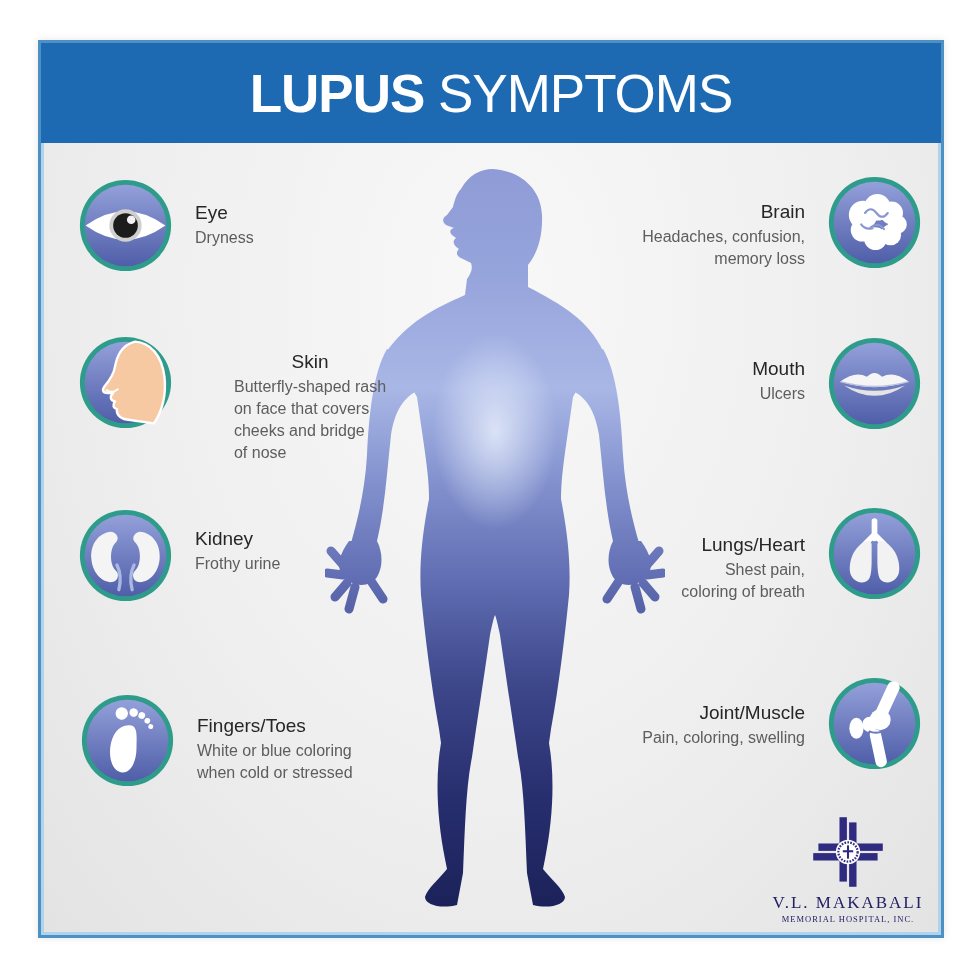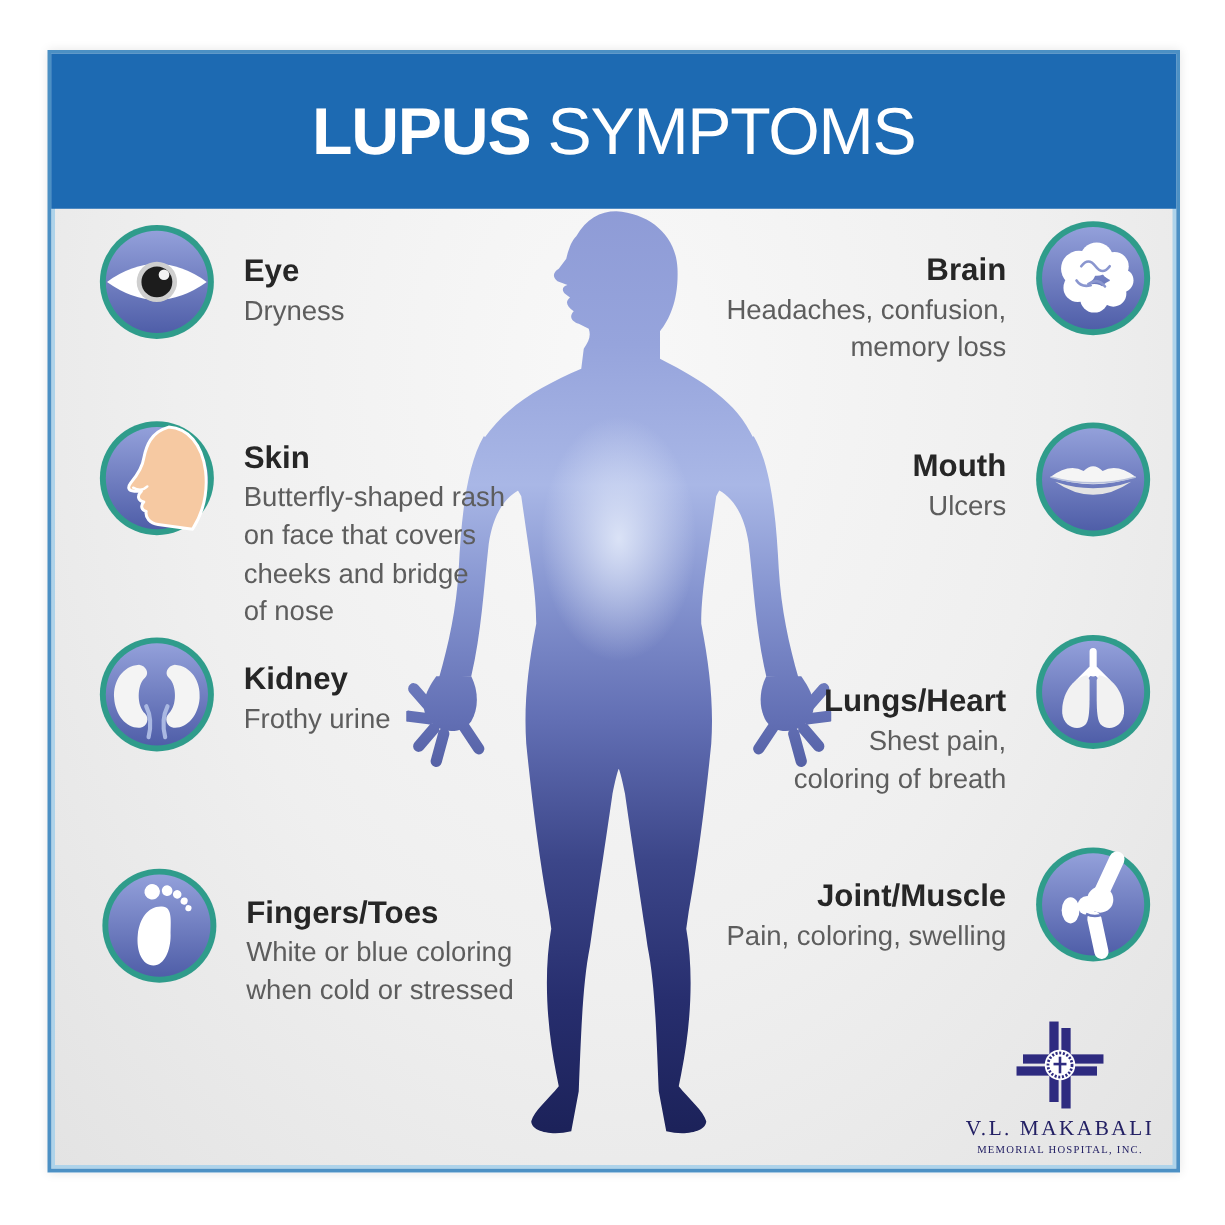--- a/index.html
+++ b/index.html
@@ -7,52 +7,52 @@
   .page { position:relative; width:980px; height:980px; background:#ffffff; overflow:hidden; }
 
   .content {
     position:absolute; left:38px; top:40px; width:906px; height:898px;
     background: radial-gradient(ellipse at 50% 28%, #f8f8f8 0%, #efefef 55%, #e3e3e3 100%);
     border:3px solid #4c90c4;
     box-shadow: inset 0 0 0 3px #aed3ea, 0 0 8px rgba(0,0,0,0.10);
   }
 
   .header {
-    position:absolute; left:0; top:0; width:100%; height:124px;
+    position:absolute; left:0; top:0; width:100%; height:100px;
     background:#1d6ab2; display:flex; align-items:center; justify-content:center;
   }
   .header .title { color:#ffffff; font-size:53px; letter-spacing:-1px; white-space:pre; }
   .header .title .bold { font-weight:bold; }
   .header .title .reg { font-weight:normal; }
 
   
   .row { position:absolute; display:flex; }
   .row .icon-wrap { width:95px; height:95px; flex:0 0 95px; }
   .row .txt { display:flex; flex-direction:column; }
   .row.left-row .txt { margin-left:22px; text-align:left; width:230px; }
   .row.right-row .txt { margin-right:22px; text-align:right; width:240px; align-items:flex-end; }
-  .sym-title { font-weight:bold; color:#262626; font-size:25px; line-height:1.2; }
-  .sym-desc { color:#5d5d5d; font-size:22px; line-height:1.38; white-space:pre-line; margin-top:2px; }
+  .sym-title { font-weight:normal; color:#262626; font-size:19px; line-height:1.2; }
+  .sym-desc { color:#5d5d5d; font-size:16px; line-height:1.38; white-space:pre-line; margin-top:2px; }
 
   .row-eye    { left:37px;  top:135px; }
   .row-skin   { left:37px;  top:292px; }
   .row-kidney { left:37px;  top:465px; }
   .row-toes   { left:39px;  top:650px; }
   .row-brain  { right:19px; top:132px; }
   .row-mouth  { right:19px; top:293px; }
   .row-lungs  { right:19px; top:463px; }
   .row-joint  { right:19px; top:633px; }
 
   .row-eye .txt    { margin-top:24px; }
-  .row-skin .txt   { margin-top:16px; }
+  .row-skin .txt   { margin-top:16px;align-items:center; }
   .row-kidney .txt { margin-top:20px; }
   .row-toes .txt   { margin-top:22px; }
   .row-brain .txt  { margin-top:26px; }
   .row-mouth .txt  { margin-top:22px; }
-  .row-lungs .txt  { margin-top:40px; }
+  .row-lungs .txt  { margin-top:28px; }
   .row-joint .txt  { margin-top:26px; }
 
   .body-svg { position:absolute; left:284px; top:120px; width:340px; height:750px; }
 
   .logo { position:absolute; left:722px; top:772px; width:170px; text-align:center; }
   .logo svg { width:74px; height:74px; display:block; margin:0 auto; }
   .logo .lname { font-family:Liberation Serif, serif; color:#232064; font-size:17px; letter-spacing:2px; margin-top:4px; white-space:nowrap; }
   .logo .lsub  { font-family:Liberation Serif, serif; color:#232064; font-size:8.5px; letter-spacing:1px; margin-top:1px; white-space:nowrap; }
 </style>
 </head>

